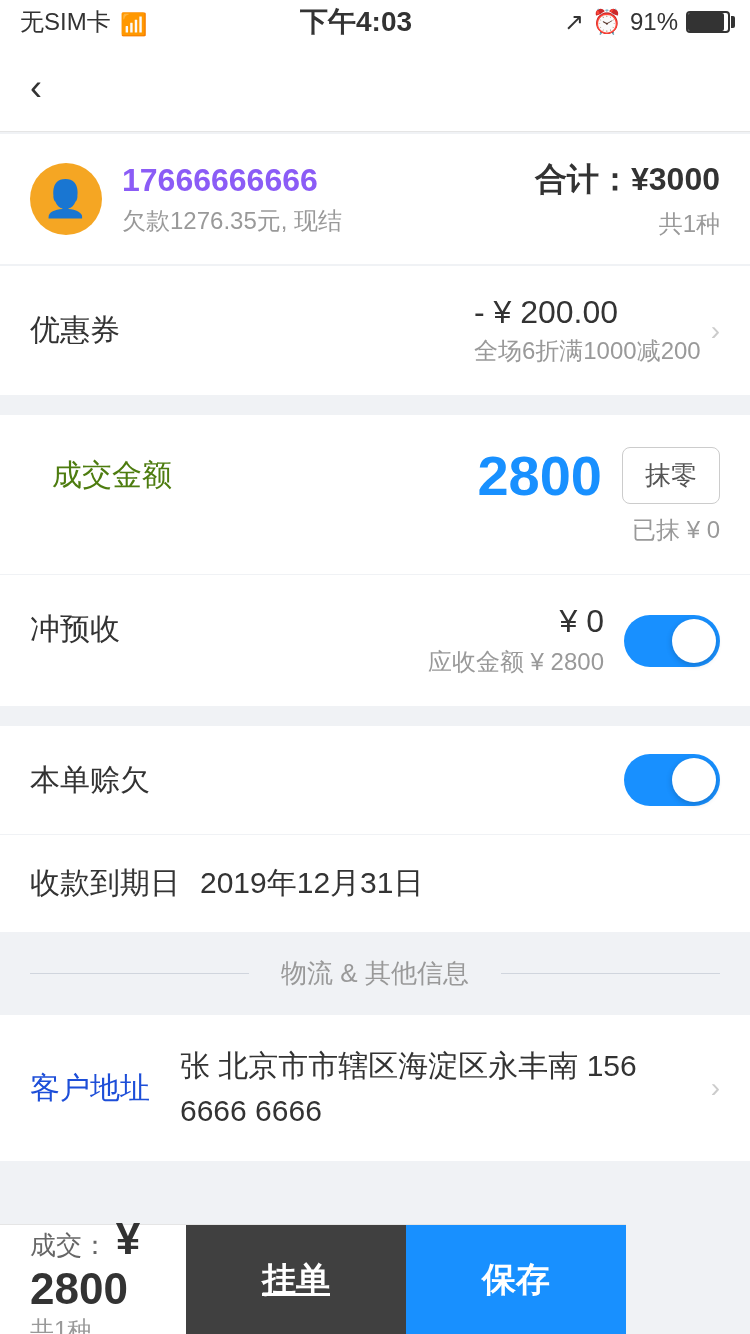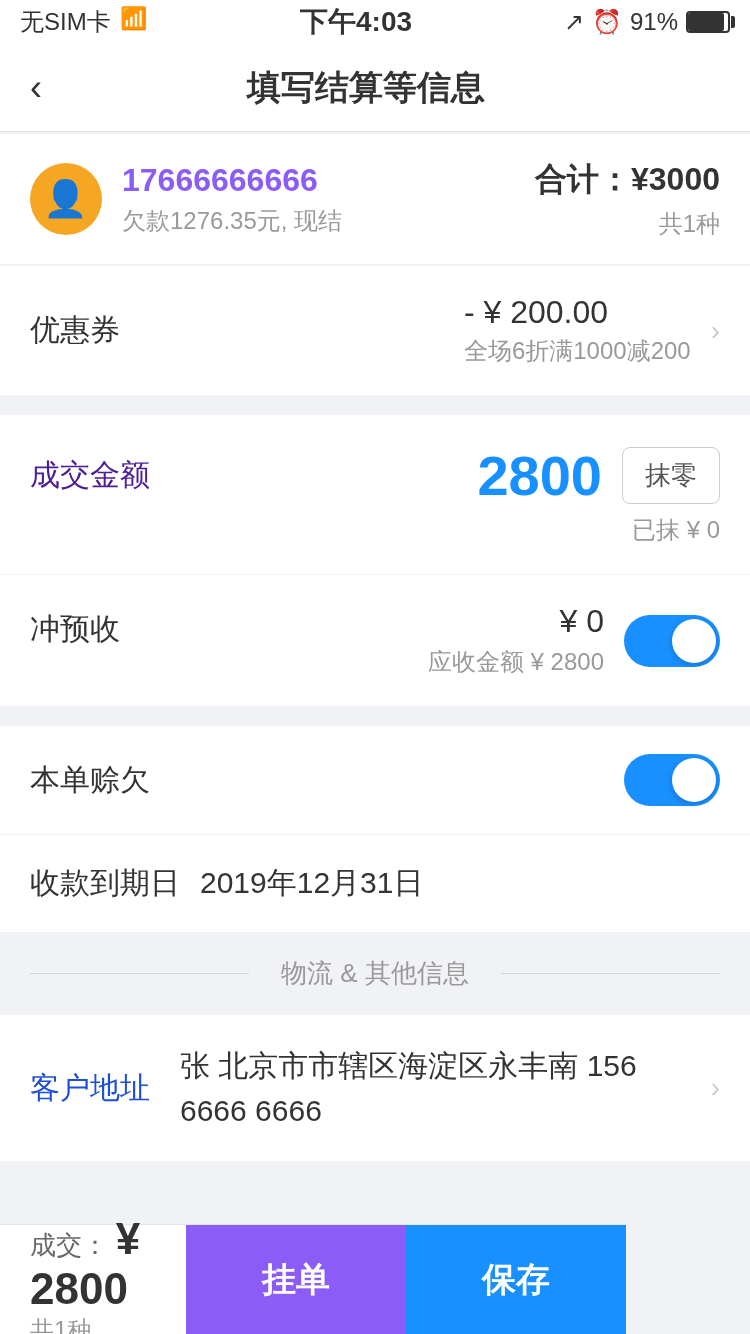--- a/index.html
+++ b/index.html
@@ -18,21 +18,21 @@
       width: 750px;
       height: 44px;
       background: #fff;
       display: flex;
       align-items: center;
       justify-content: space-between;
       padding: 0 20px;
       font-size: 24px;
       font-weight: 500;
     }
-    .status-left { display: flex; align-items: flex-start; gap: 10px; }
+    .status-left { display: flex; align-items: flex-end; gap: 10px; }
     .status-center { font-size: 28px; font-weight: 600; }
     .status-right { display: flex; align-items: center; gap: 8px; font-size: 24px; }
     .battery-icon {
       width: 44px; height: 22px; border: 2px solid #333; border-radius: 4px;
       position: relative; display: inline-block;
     }
     .battery-icon::after {
       content: ''; position: absolute; right: -7px; top: 50%; transform: translateY(-50%);
       width: 4px; height: 12px; background: #333; border-radius: 0 2px 2px 0;
     }
@@ -95,40 +95,40 @@
     
     .coupon-section {
       background: #fff;
       margin-top: 2px;
       padding: 28px 30px;
       display: flex;
       align-items: center;
       justify-content: space-between;
     }
     .coupon-label { font-size: 30px; color: #333; }
-    .coupon-right { display: flex; align-items: center; gap: 20px; }
+    .coupon-right { display: flex; align-items: center; gap: 10px; }
     .coupon-discount { font-size: 32px; color: #333; font-weight: 500; }
     .coupon-detail { font-size: 24px; color: #999; margin-top: 4px; text-align: right; }
     .chevron-icon { font-size: 28px; color: #ccc; }
 
     
     .section-divider { height: 20px; background: #f0f2f5; }
 
     
     .transaction-section {
       background: #fff;
       padding: 28px 30px;
     }
     .trans-row {
       display: flex;
       align-items: center;
       justify-content: space-between;
       margin-bottom: 4px;
     }
-    .trans-label { font-size: 30px; color: #4c1d95; }
+    .trans-label { font-size: 30px; color: #4d7c0f; margin-left: 22px; }
     .trans-amount-area { display: flex; align-items: center; gap: 20px; }
     .trans-amount { font-size: 56px; font-weight: 600; color: #1890ff; }
     .round-btn {
       border: 1px solid #ccc;
       border-radius: 8px;
       padding: 10px 22px;
       font-size: 26px;
       color: #555;
       cursor: pointer;
       background: #fff;
@@ -230,24 +230,25 @@
     }
     .bottom-summary {
       flex: 1;
       padding: 0 30px;
     }
     .bottom-label { font-size: 26px; color: #666; }
     .bottom-amount { font-size: 44px; font-weight: 700; color: #333; }
     .bottom-sub { font-size: 24px; color: #999; }
     .btn-hold {
       width: 220px; height: 110px;
-      background: #8b5cf6;
+      background: #404040;
       display: flex; align-items: center; justify-content: center;
       font-size: 34px; font-weight: 600; color: #fff;
       cursor: pointer;
+      text-decoration: underline;
     }
     .btn-save {
       width: 220px; height: 110px;
       background: #1890ff;
       display: flex; align-items: center; justify-content: center;
       font-size: 34px; font-weight: 600; color: #fff;
       cursor: pointer;
     }
 
     
@@ -267,21 +268,20 @@
     <span>⏰</span>
     <span>91%</span>
     <div class="battery-icon">
       <div class="battery-fill"></div>
     </div>
   </div>
 </div>
 
 <div class="nav-bar">
   <span class="nav-back">‹</span>
-  <span class="nav-title">填写结算等信息</span>
 </div>
 
 <div class="card-section">
   <div class="customer-left">
     <div class="avatar">
       <span>👤</span>
     </div>
     <div class="customer-info">
       <div class="customer-phone">17666666666</div>
       <div class="customer-sub">欠款1276.35元, 现结</div>

